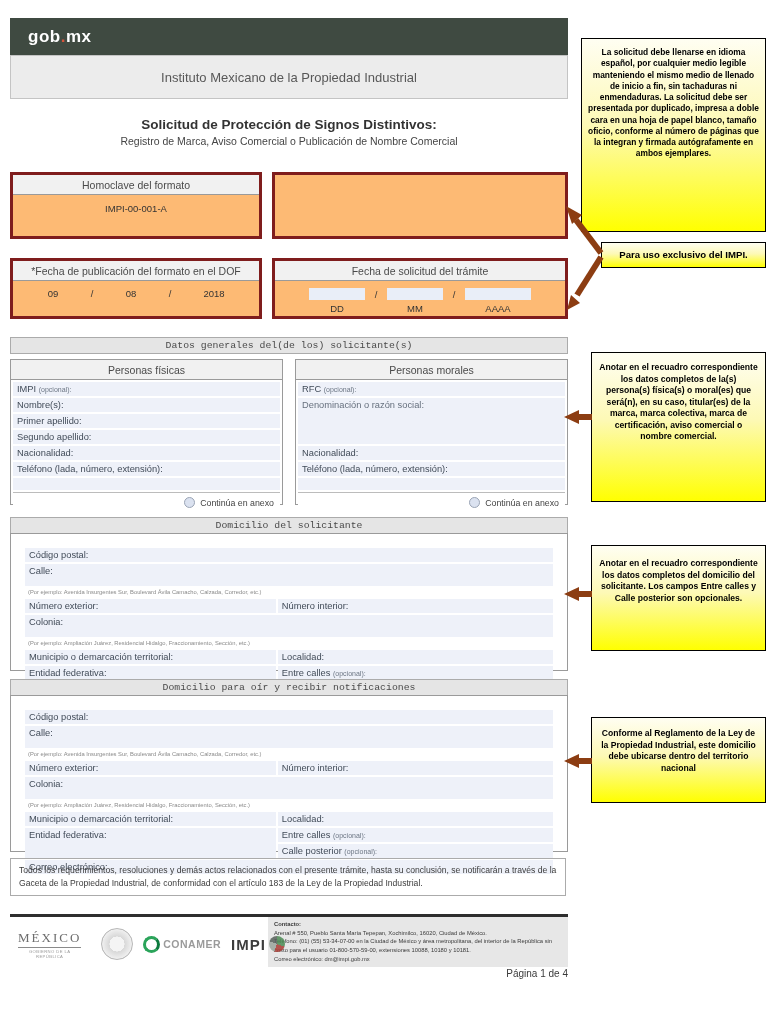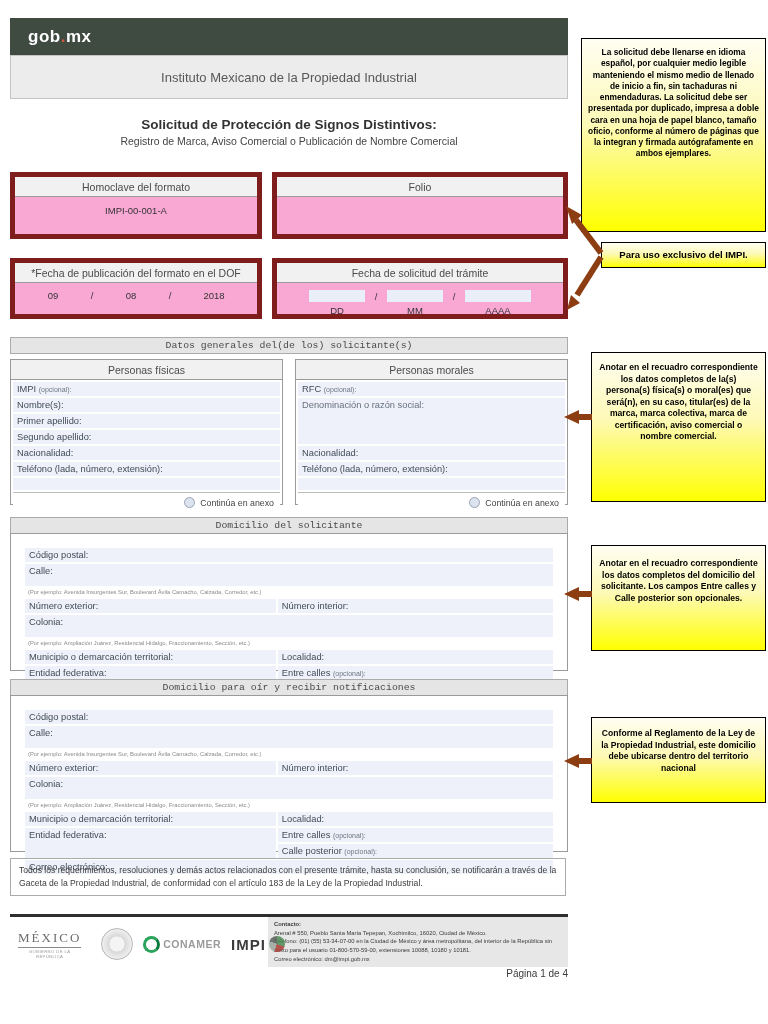--- a/index.html
+++ b/index.html
@@ -10,21 +10,21 @@
            display:flex;align-items:center;}
   .gob-logo{margin-left:18px;font-size:17px;font-weight:bold;color:#fff;letter-spacing:.5px;}
   .gob-logo .dot{color:#d4543c;font-weight:bold;}
   .inst-bar{position:absolute;left:10px;top:55px;width:556px;height:42px;background:#ececec;
             border:1px solid #c4c4c4;display:flex;align-items:center;justify-content:center;
             font-size:13px;color:#585858;}
   .title-block{position:absolute;left:10px;top:117px;width:558px;text-align:center;}
   .t-main{font-size:13.5px;font-weight:bold;color:#333;}
   .t-sub{font-size:10.5px;color:#454545;margin-top:3px;}
   
-  .box{position:absolute;border:5px solid #7f1d1d;background:#f9a8d4;box-sizing:border-box;}
+  .box{position:absolute;border:3px solid #7f1d1d;background:#fdba74;box-sizing:border-box;}
   .box-head{height:19px;background:#f1f1f1;border-bottom:1px solid #9a9a9a;display:flex;
             align-items:center;justify-content:center;font-size:10.5px;color:#4a4a4a;}
   .box-body{position:relative;}
   .center-val{font-size:9.5px;color:#333;text-align:center;padding-top:8px;}
   .date-grid{display:grid;grid-template-columns:56px 22px 56px 22px 66px;justify-content:center;
              padding-top:7px;font-size:9.5px;color:#333;text-align:center;align-items:center;}
   .dcell{height:12px;background:#e9eef8;display:block;}
   .date-labels{display:grid;grid-template-columns:56px 22px 56px 22px 66px;justify-content:center;
                font-size:9.5px;color:#333;text-align:center;margin-top:3px;}
   
@@ -108,23 +108,20 @@
     <div class="t-sub">Registro de Marca, Aviso Comercial o Publicación de Nombre Comercial</div>
   </div>
 
   <div class="box" style="left:10px;top:172px;width:252px;height:67px;">
     <div class="box-head">
         <span>Homoclave del formato</span>
       </div>
     <div class="box-body center-val">IMPI-00-001-A</div>
   </div>
   <div class="box" style="left:272px;top:172px;width:296px;height:67px;">
-    <div class="box-head">
-        <span>Folio</span>
-      </div>
     <div class="box-body" style="height:46px;"></div>
   </div>
 
   <div class="box" style="left:10px;top:258px;width:252px;height:61px;">
     <div class="box-head">
         <span>*Fecha de publicación del formato en el DOF</span>
       </div>
     <div class="date-grid">
       <span>09</span>
       <span>/</span>

